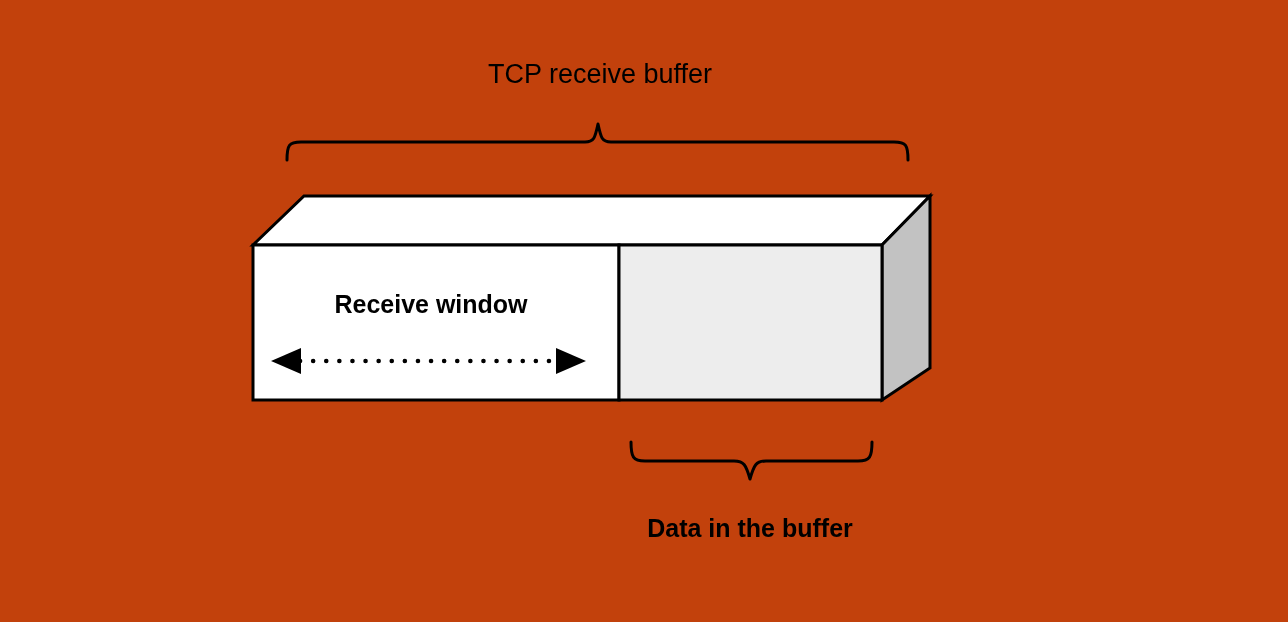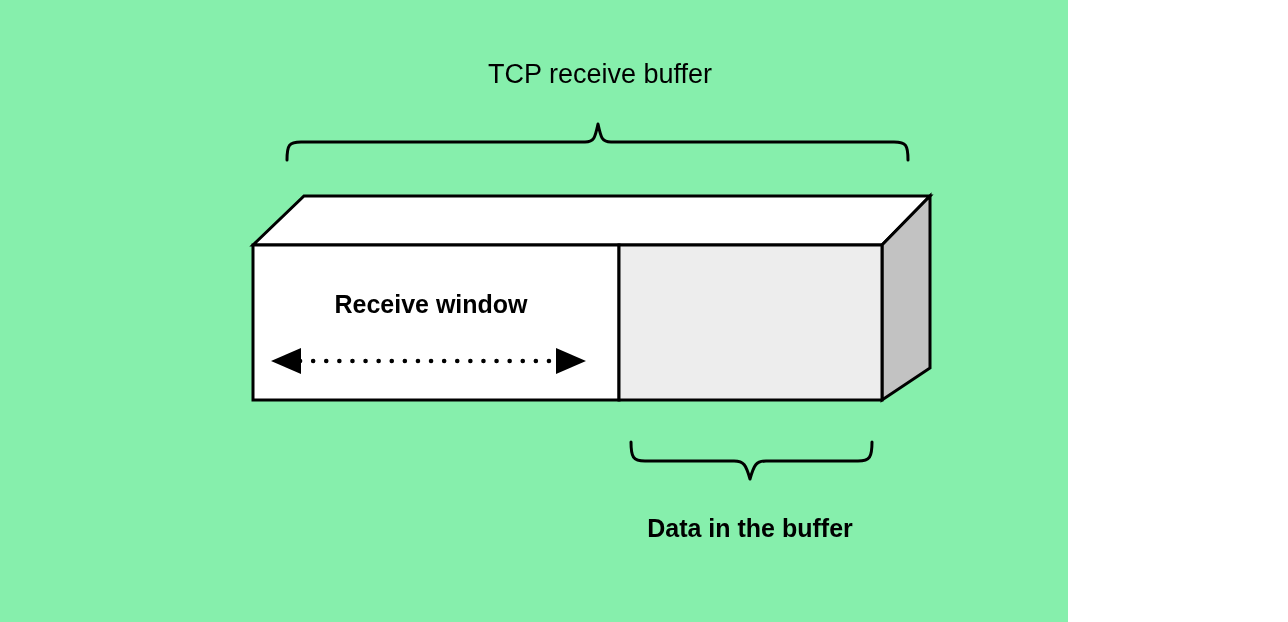--- a/index.html
+++ b/index.html
@@ -6,23 +6,23 @@
     margin: 0;
     padding: 0;
     background: #ffffff;
   }
   body {
     font-family: "Liberation Sans", sans-serif;
     -webkit-font-smoothing: antialiased;
   }
   #canvas {
     position: relative;
-    width: 1068px;
+    width: 1288px;
     height: 622px;
-    background: #86efac;
+    background: #c2410c;
     overflow: hidden;
   }
   #diagram-svg {
     position: absolute;
     left: 0;
     top: 0;
     width: 1288px;
     height: 622px;
     display: block;
   }

